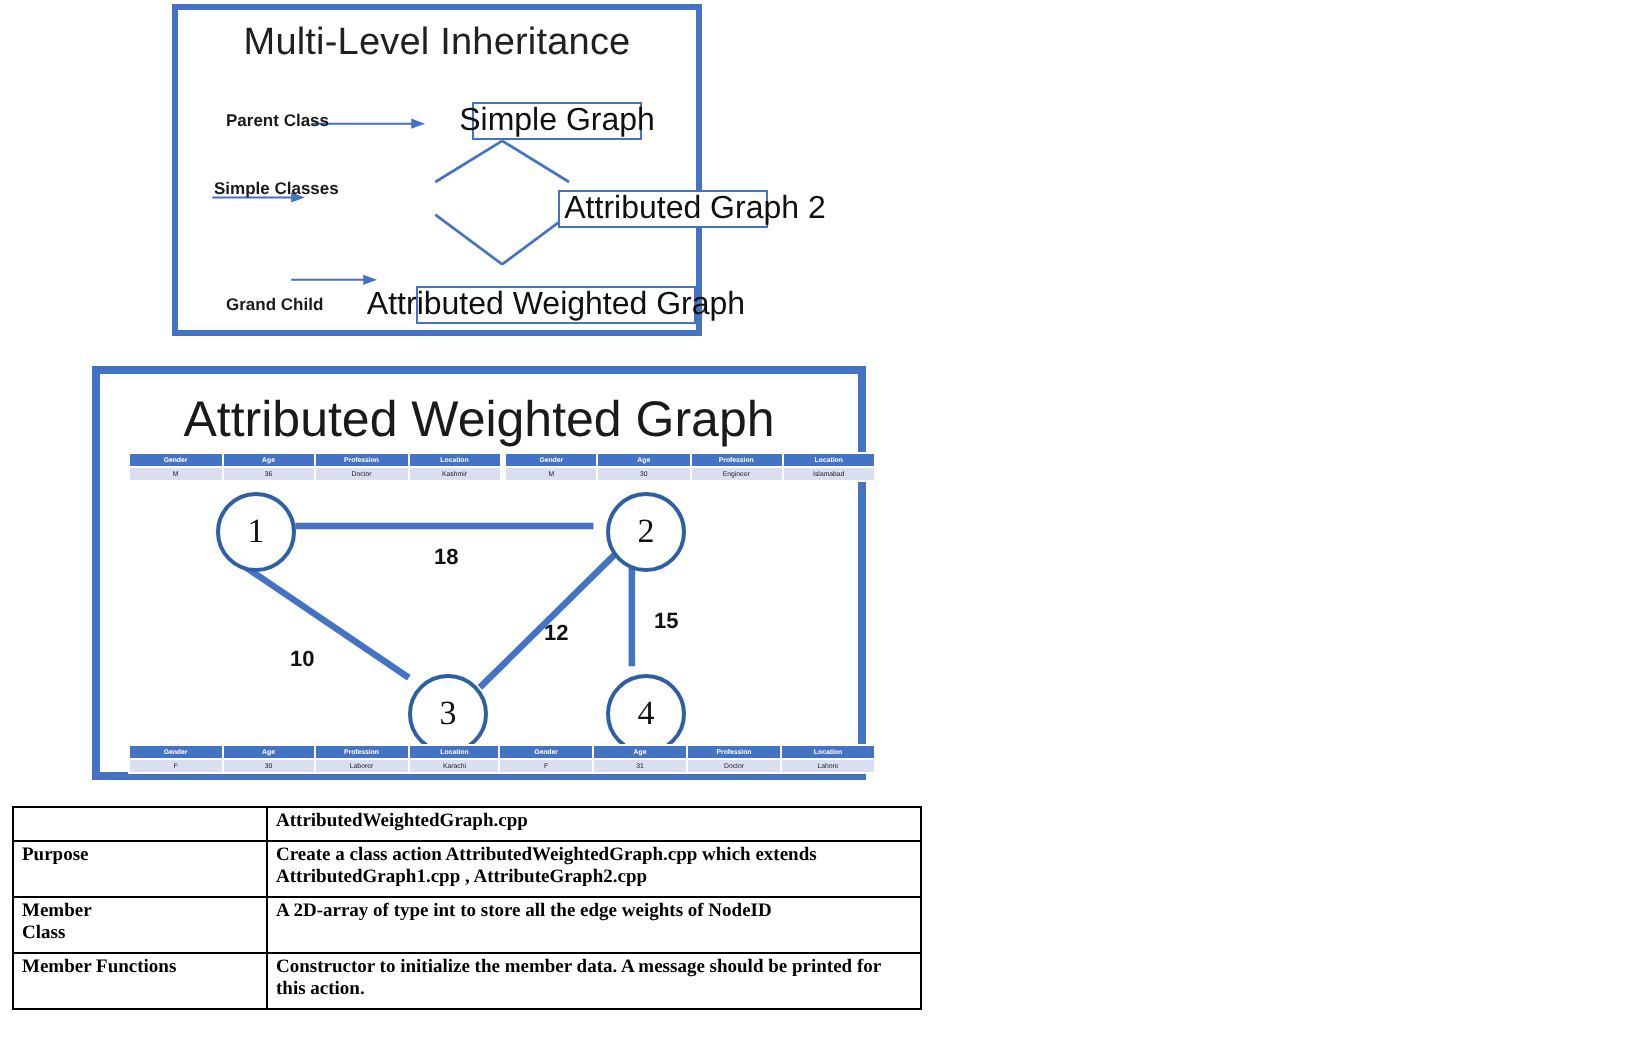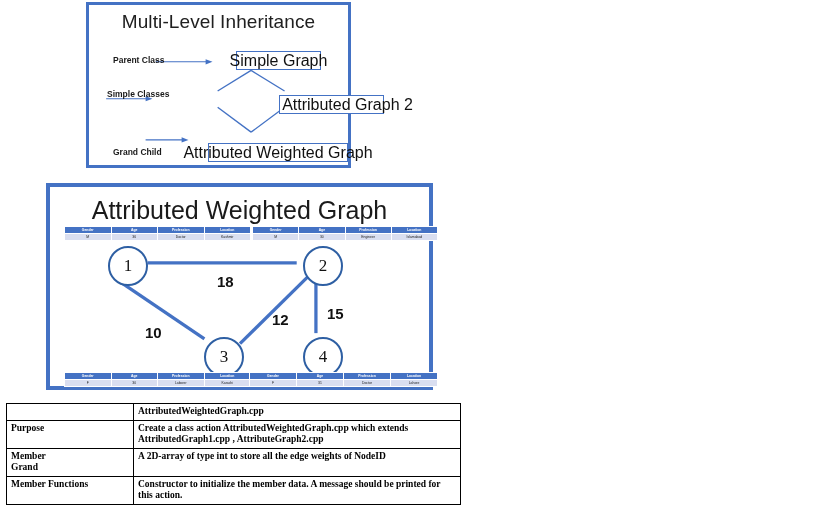--- a/index.html
+++ b/index.html
@@ -75,21 +75,21 @@
     width:40px;height:40px;border-radius:50%;
     border:2.2px solid #2E5FA3;
     background:#ffffff;
     display:flex;align-items:center;justify-content:center;
     font-size:17px;color:#111;
     font-family:"Liberation Serif", serif;
     box-sizing:border-box;
   }
   .edge-weight{
     position:absolute;
-    font-size:15px;font-weight:bold;color:#111;
+    font-size:11px;font-weight:bold;color:#111;
   }
 
   
   .attr-table{
     position:absolute;
     border-collapse:collapse;
     table-layout:fixed;
   }
   .attr-table td{
     border:0.4px solid #ffffff;
@@ -268,21 +268,21 @@
     <td class="col-label"></td>
     <td class="col-value">AttributedWeightedGraph.cpp</td>
   </tr>
   <tr>
     <td class="col-label">Purpose</td>
     <td class="col-value pad-bottom">Create a class action AttributedWeightedGraph.cpp which extends AttributedGraph1.cpp , AttributeGraph2.cpp</td>
   </tr>
   <tr>
     <td class="col-label">
       <div>Member</div>
-      <div>Grand</div>
+      <div>Class</div>
     </td>
     <td class="col-value">A 2D-array of type int to store all the edge weights of  NodeID</td>
   </tr>
   <tr>
     <td class="col-label">Member Functions</td>
     <td class="col-value pad-bottom">Constructor to initialize the member data. A message should be printed for this action.</td>
   </tr>
 </tbody>
   </table>
 

